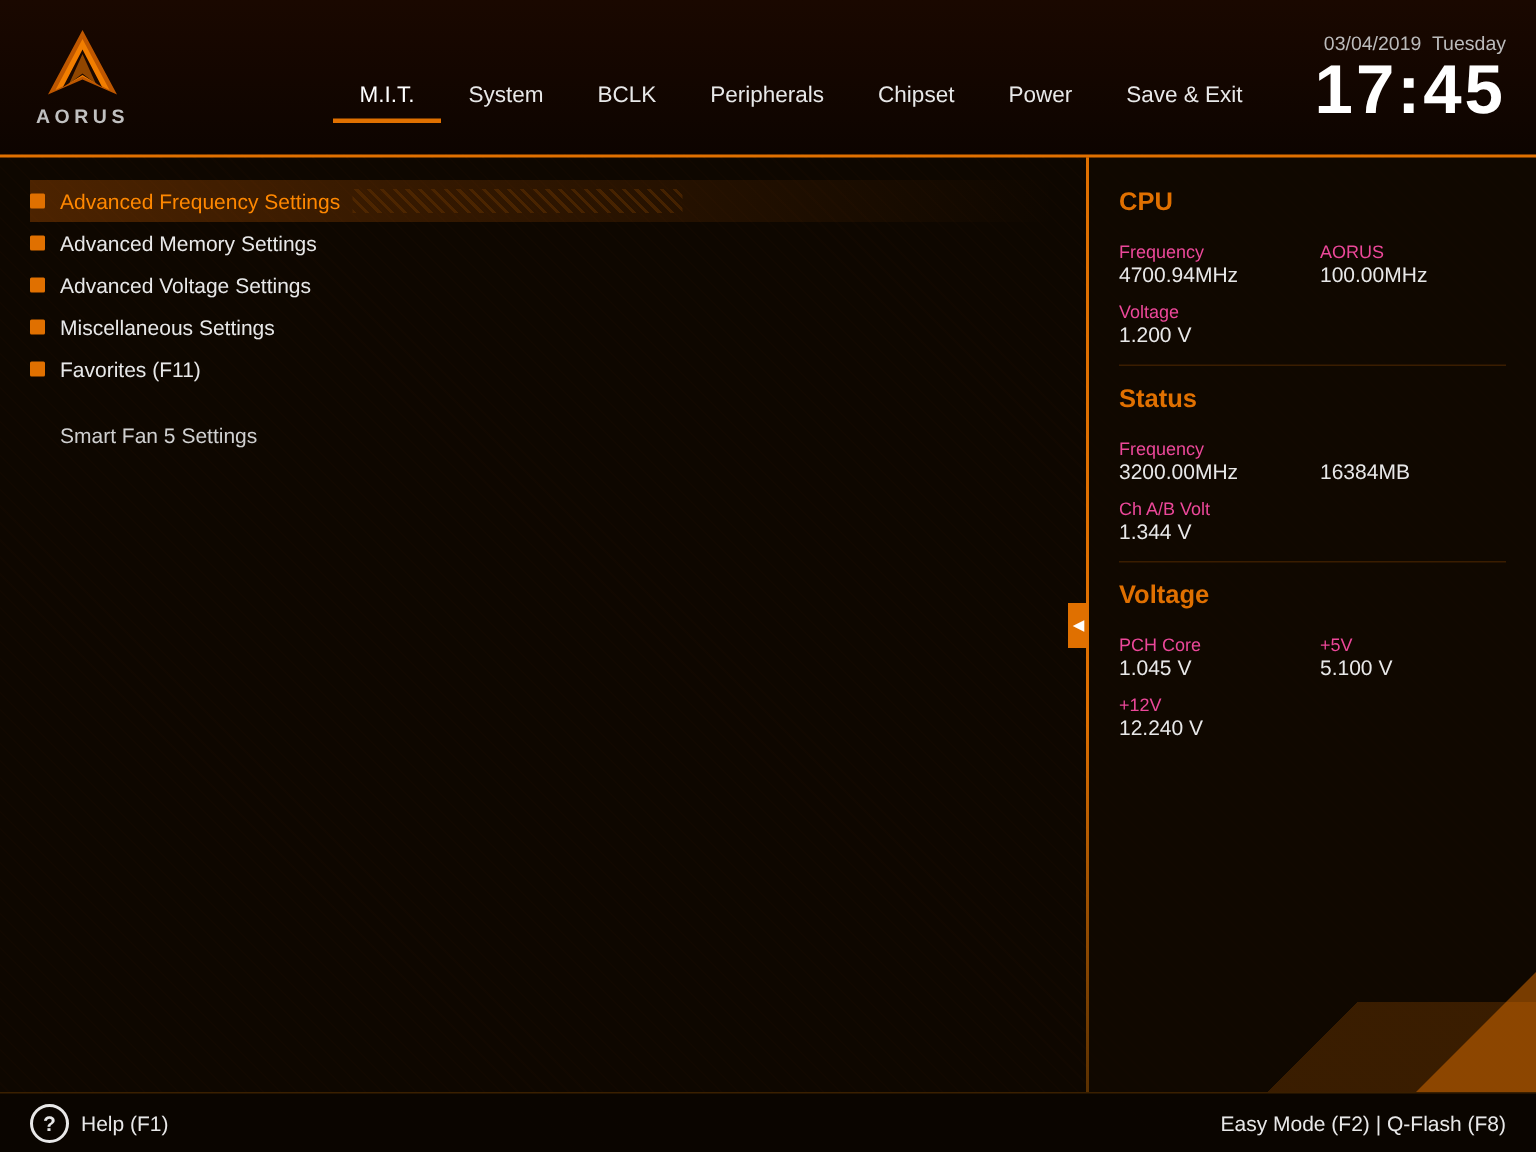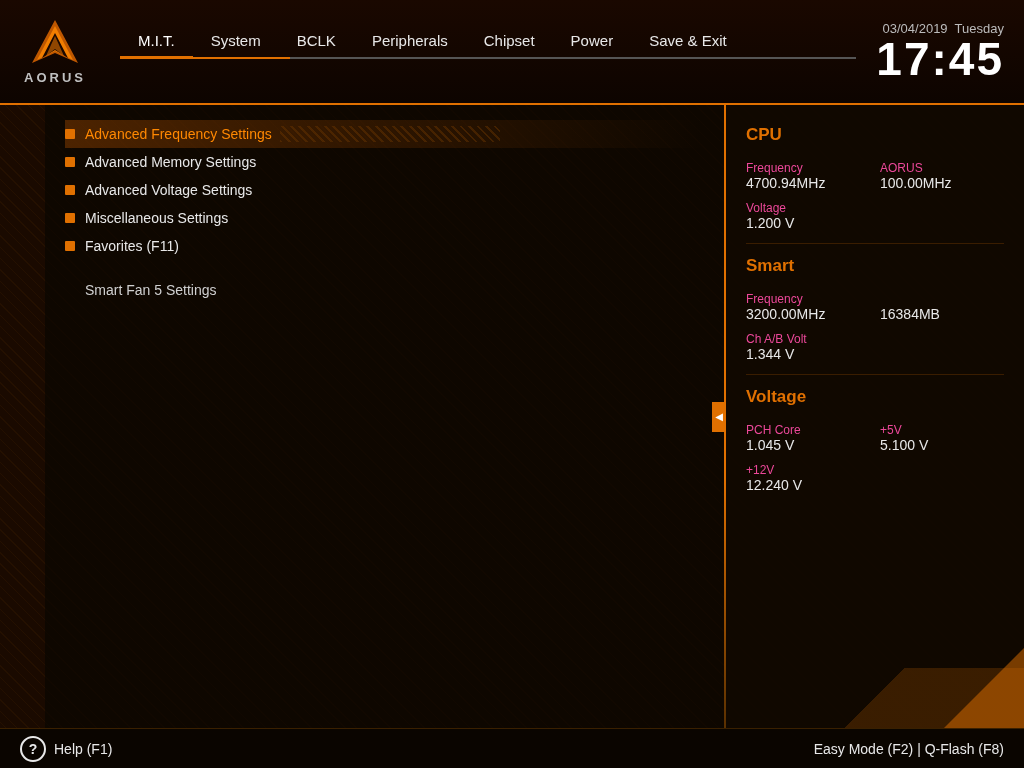--- a/index.html
+++ b/index.html
@@ -52,21 +52,22 @@
       color: #c0c0c0;
       font-size: 13px;
       font-weight: bold;
       letter-spacing: 3px;
       margin-top: 2px;
     }
 
     .nav-area {
       flex: 1;
       display: flex;
-      flex-direction: column;
+      flex-direction: row;
+      justify-content: flex-end;
       height: 100%;
       padding-top: 24px;
     }
 
     .nav-tabs {
       display: flex;
       align-items: center;
       padding-left: 10px;
       margin-bottom: 0;
     }
@@ -120,21 +121,20 @@
       line-height: 1;
       letter-spacing: 2px;
     }
 
     
     .main-content {
       position: relative;
       z-index: 5;
       display: flex;
       height: calc(768px - 105px - 40px);
-      padding-left: 45px;
     }
 
     
     .left-panel {
       flex: 1;
       padding: 15px 20px;
       background: rgba(10,5,0,0.7);
     }
 
     .menu-item {
@@ -393,21 +393,21 @@
         <div class="info-value">100.00MHz</div>
       </div>
       <div>
         <div class="info-label">Voltage</div>
         <div class="info-value">1.200 V</div>
       </div>
     </div>
 
     <div class="section-divider"></div>
 
-    <div class="section-title">Smart</div>
+    <div class="section-title">Status</div>
 
     <div class="info-grid">
       <div>
         <div class="info-label">Frequency</div>
         <div class="info-value">3200.00MHz</div>
       </div>
       <div>
         <div class="info-label">&nbsp;</div>
         <div class="info-value">16384MB</div>
       </div>

